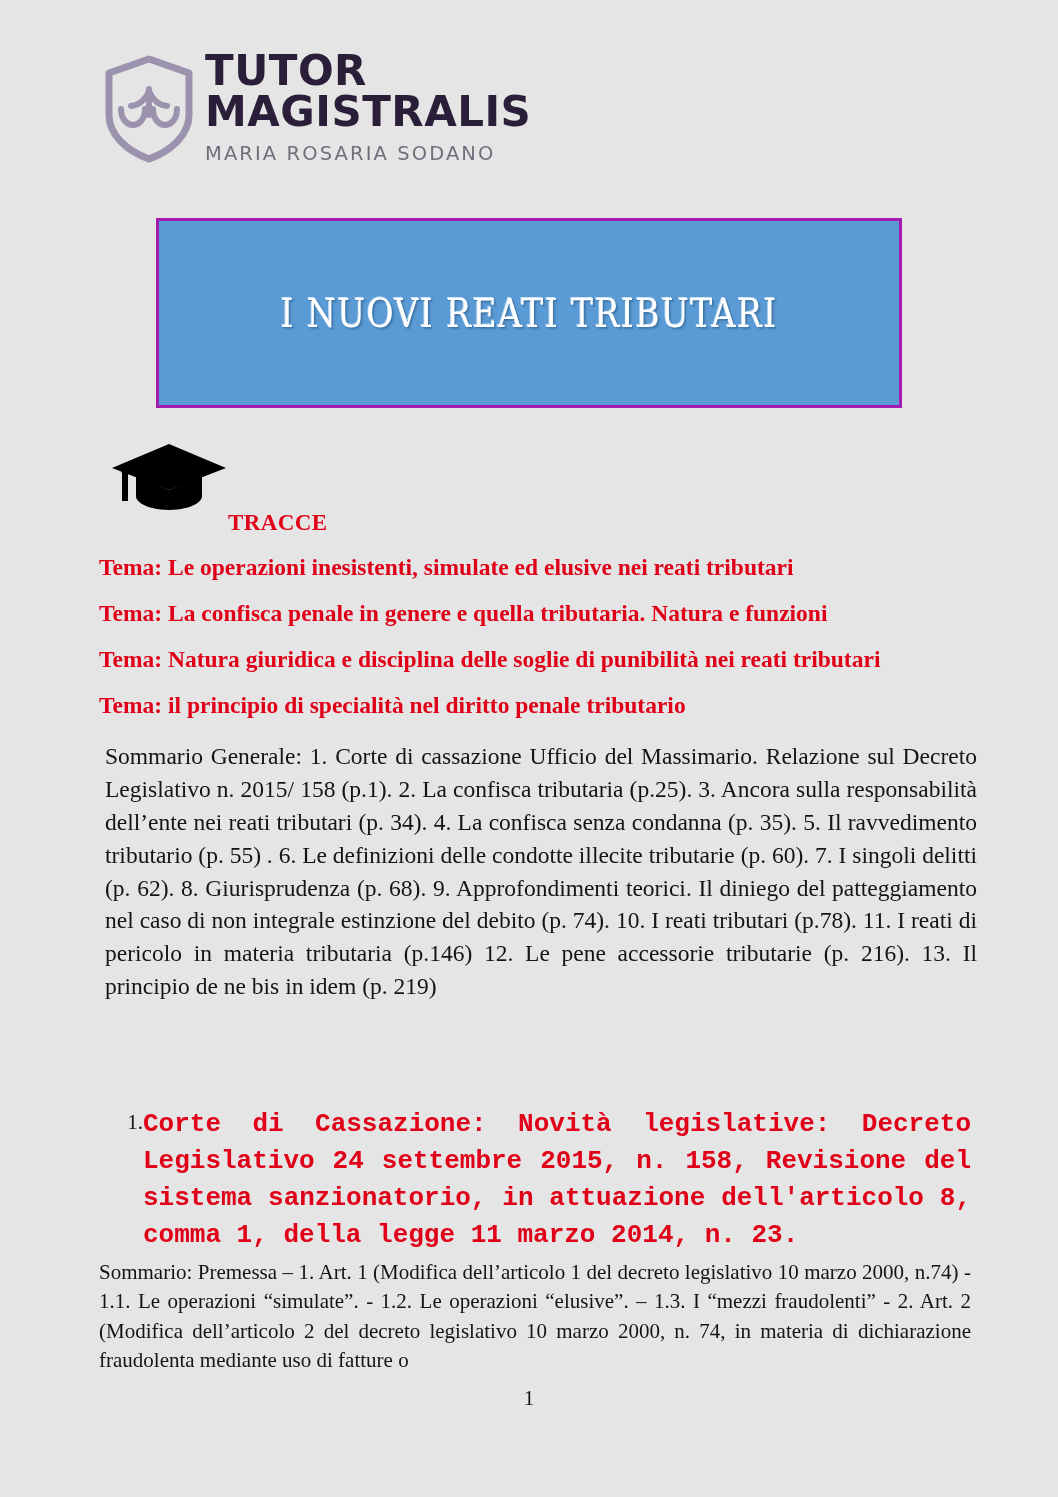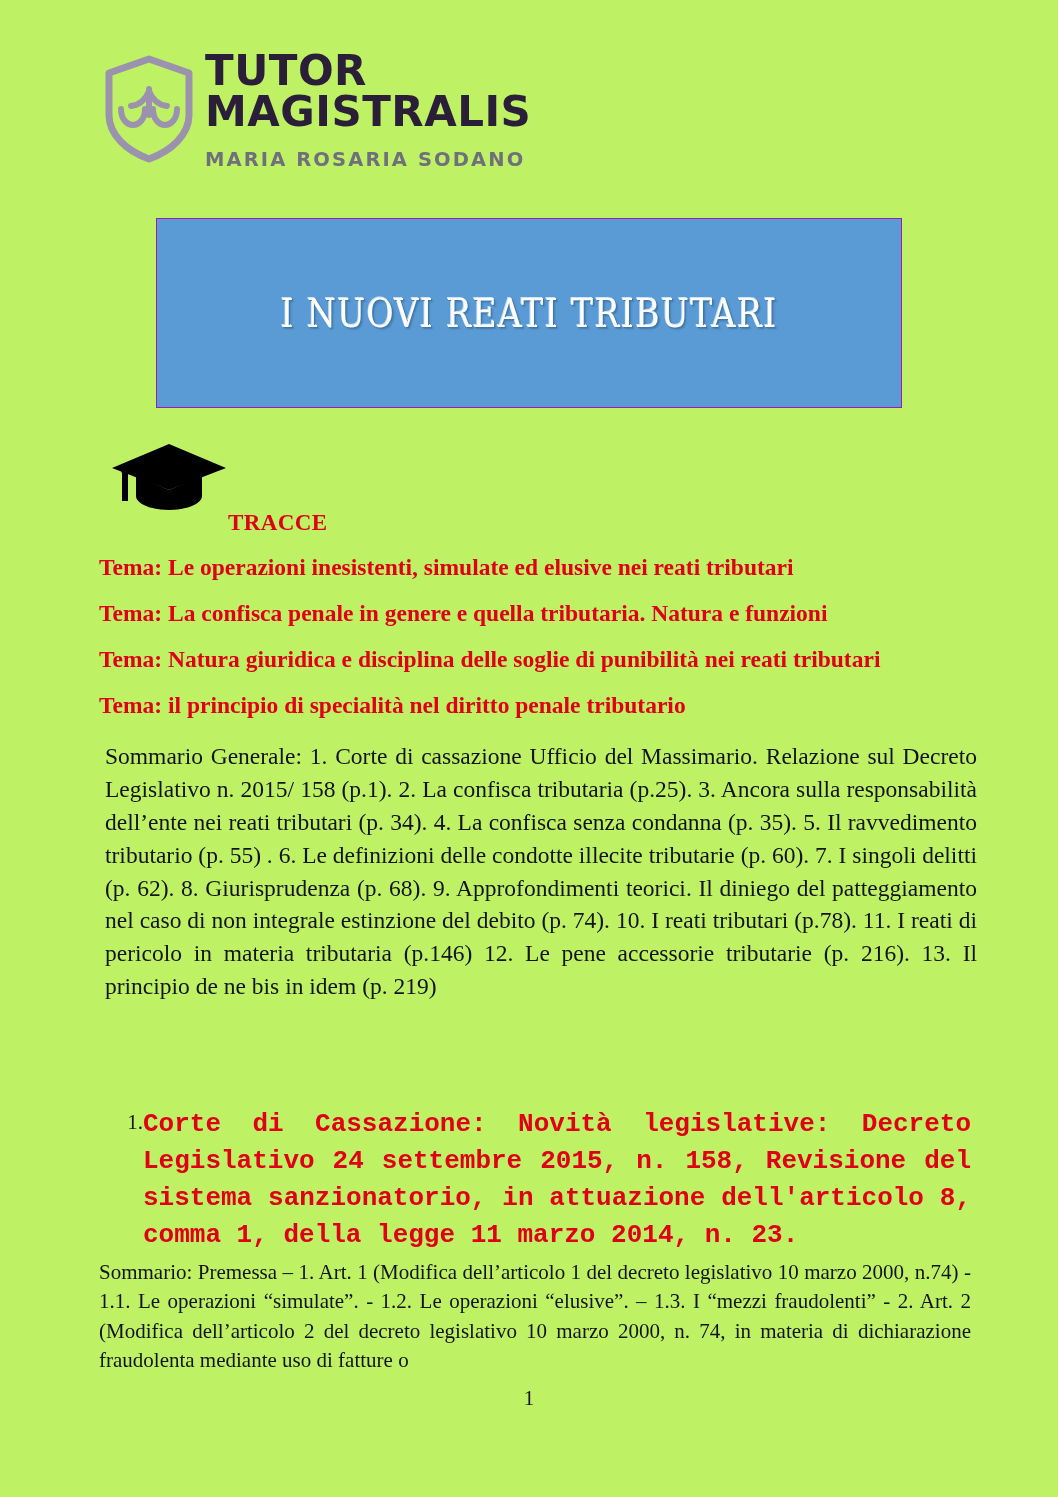--- a/index.html
+++ b/index.html
@@ -13,21 +13,21 @@
     height: 1497px;
     position: relative;
     font-family: "Liberation Serif", serif;
     overflow: hidden;
   }
 
   .page {
     position: relative;
     width: 1058px;
     height: 1497px;
-    background: #bef264;
+    background: #e5e5e5;
     box-sizing: border-box;
   }
 
   
   .logo-block {
     position: absolute;
     left: 101px;
     top: 48px;
     display: flex;
     align-items: flex-start;
@@ -56,36 +56,36 @@
   .logo-line1 {
     font-size: 42px;
   }
 
   .logo-line2 {
     font-size: 42px;
   }
 
   .logo-sub {
     font-family: "DejaVu Sans", sans-serif;
-    font-weight: 700;
+    font-weight: 400;
     font-size: 19.5px;
     color: #70707c;
     letter-spacing: 2.1px;
-    margin-top: 16px;
+    margin-top: 10px;
   }
 
   
   .title-banner {
     position: absolute;
     left: 156px;
     top: 218px;
     width: 746px;
     height: 190px;
     background: #5b9bd5;
-    border: 1px solid #a21caf;
+    border: 3px solid #a21caf;
     box-sizing: border-box;
     display: flex;
     align-items: center;
     justify-content: center;
   }
 
   .title-banner-text {
     font-family: "DejaVu Serif", serif;
     font-weight: 400;
     font-size: 40px;

